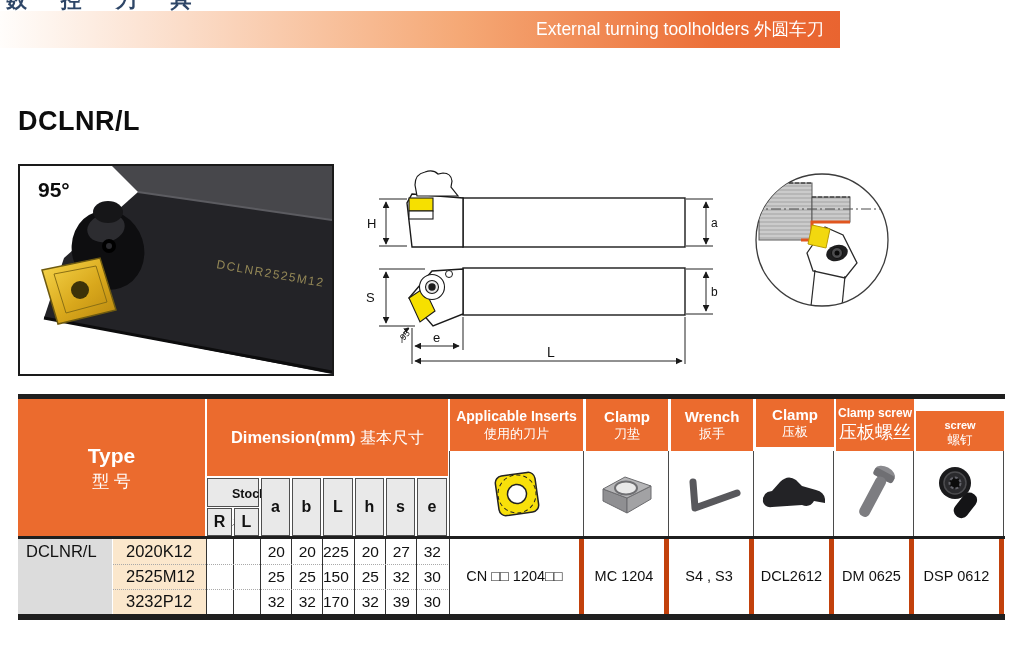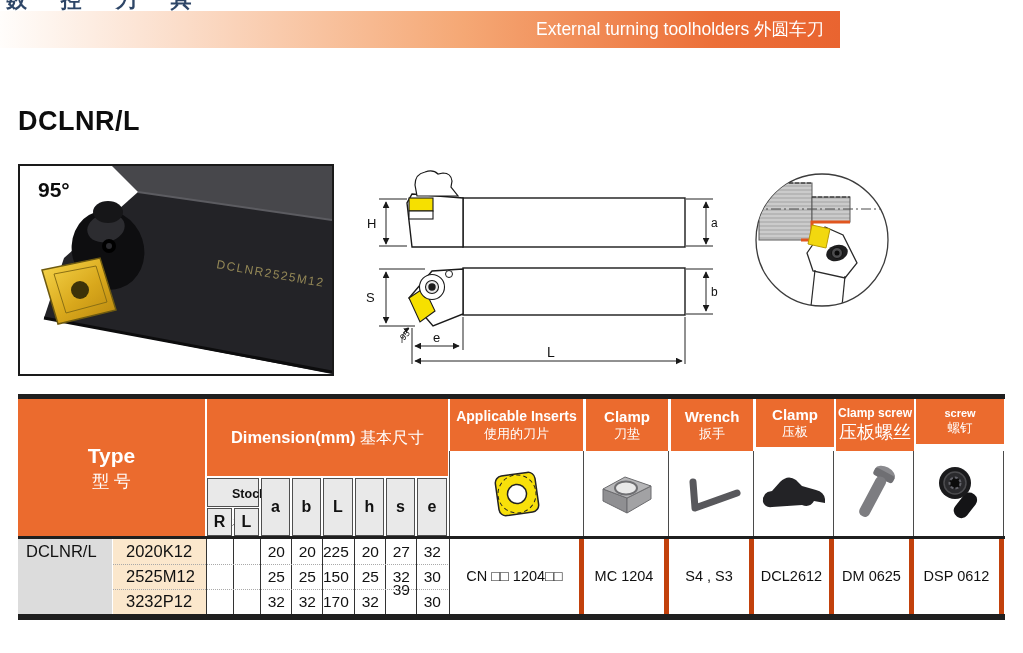--- a/index.html
+++ b/index.html
@@ -198,21 +198,21 @@
       <div style="font-size:13px">扳手</div>
     </div>
     <div class="abs ocell" style="left:738px;top:5px;width:78px;height:48px">
       <div class="en" style="font-size:15px">Clamp</div>
       <div style="font-size:13px">压板</div>
     </div>
     <div class="abs ocell" style="left:818px;top:5px;width:78px;height:52px">
       <div class="en" style="font-size:12px">Clamp screw</div>
       <div style="font-size:18px">压板螺丝</div>
     </div>
-    <div class="abs ocell" style="left:898px;top:5px;width:88px;height:45px">
+    <div class="abs ocell" style="left:898px;top:17px;width:88px;height:45px">
       <div class="en" style="font-size:11px">screw</div>
       <div style="font-size:12.5px">螺钉</div>
     </div>
 
     <div class="abs gcell" style="left:189px;top:84px;width:52px;height:29px;line-height:27px">
       <b>Stock</b>
       <span class="zh">库存</span>
     </div>
     <div class="abs gcell dimletter" style="left:189px;top:114px;width:25px;height:28px;line-height:26px">R</div>
     <div class="abs gcell dimletter" style="left:216px;top:114px;width:25px;height:28px;line-height:26px">L</div>
@@ -294,21 +294,21 @@
     <div class="num" style="left:274px;top:170px;width:28px">25</div>
     <div class="num" style="left:305px;top:170px;width:29px">150</div>
     <div class="num" style="left:337px;top:170px;width:28px">25</div>
     <div class="num" style="left:368px;top:170px;width:28px">32</div>
     <div class="num" style="left:399px;top:170px;width:28px">30</div>
 
     <div class="num" style="left:243px;top:195px;width:28px">32</div>
     <div class="num" style="left:274px;top:195px;width:28px">32</div>
     <div class="num" style="left:305px;top:195px;width:29px">170</div>
     <div class="num" style="left:337px;top:195px;width:28px">32</div>
-    <div class="num" style="left:368px;top:183px;width:28px">39</div>
+    <div class="num" style="left:368px;top:195px;width:28px">39</div>
     <div class="num" style="left:399px;top:195px;width:28px">30</div>
 
     <div class="accrow" style="left:431px;top:145px;width:556px;height:75px">
       <div class="acccell" style="width:135px">CN □□ 1204□□</div>
       <div class="acccell" style="width:85px">MC 1204</div>
       <div class="acccell" style="width:85px">S4 , S3</div>
       <div class="acccell" style="width:80px">DCL2612</div>
       <div class="acccell" style="width:80px">DM 0625</div>
       <div class="acccell" style="width:90px">DSP 0612</div>
     </div>

